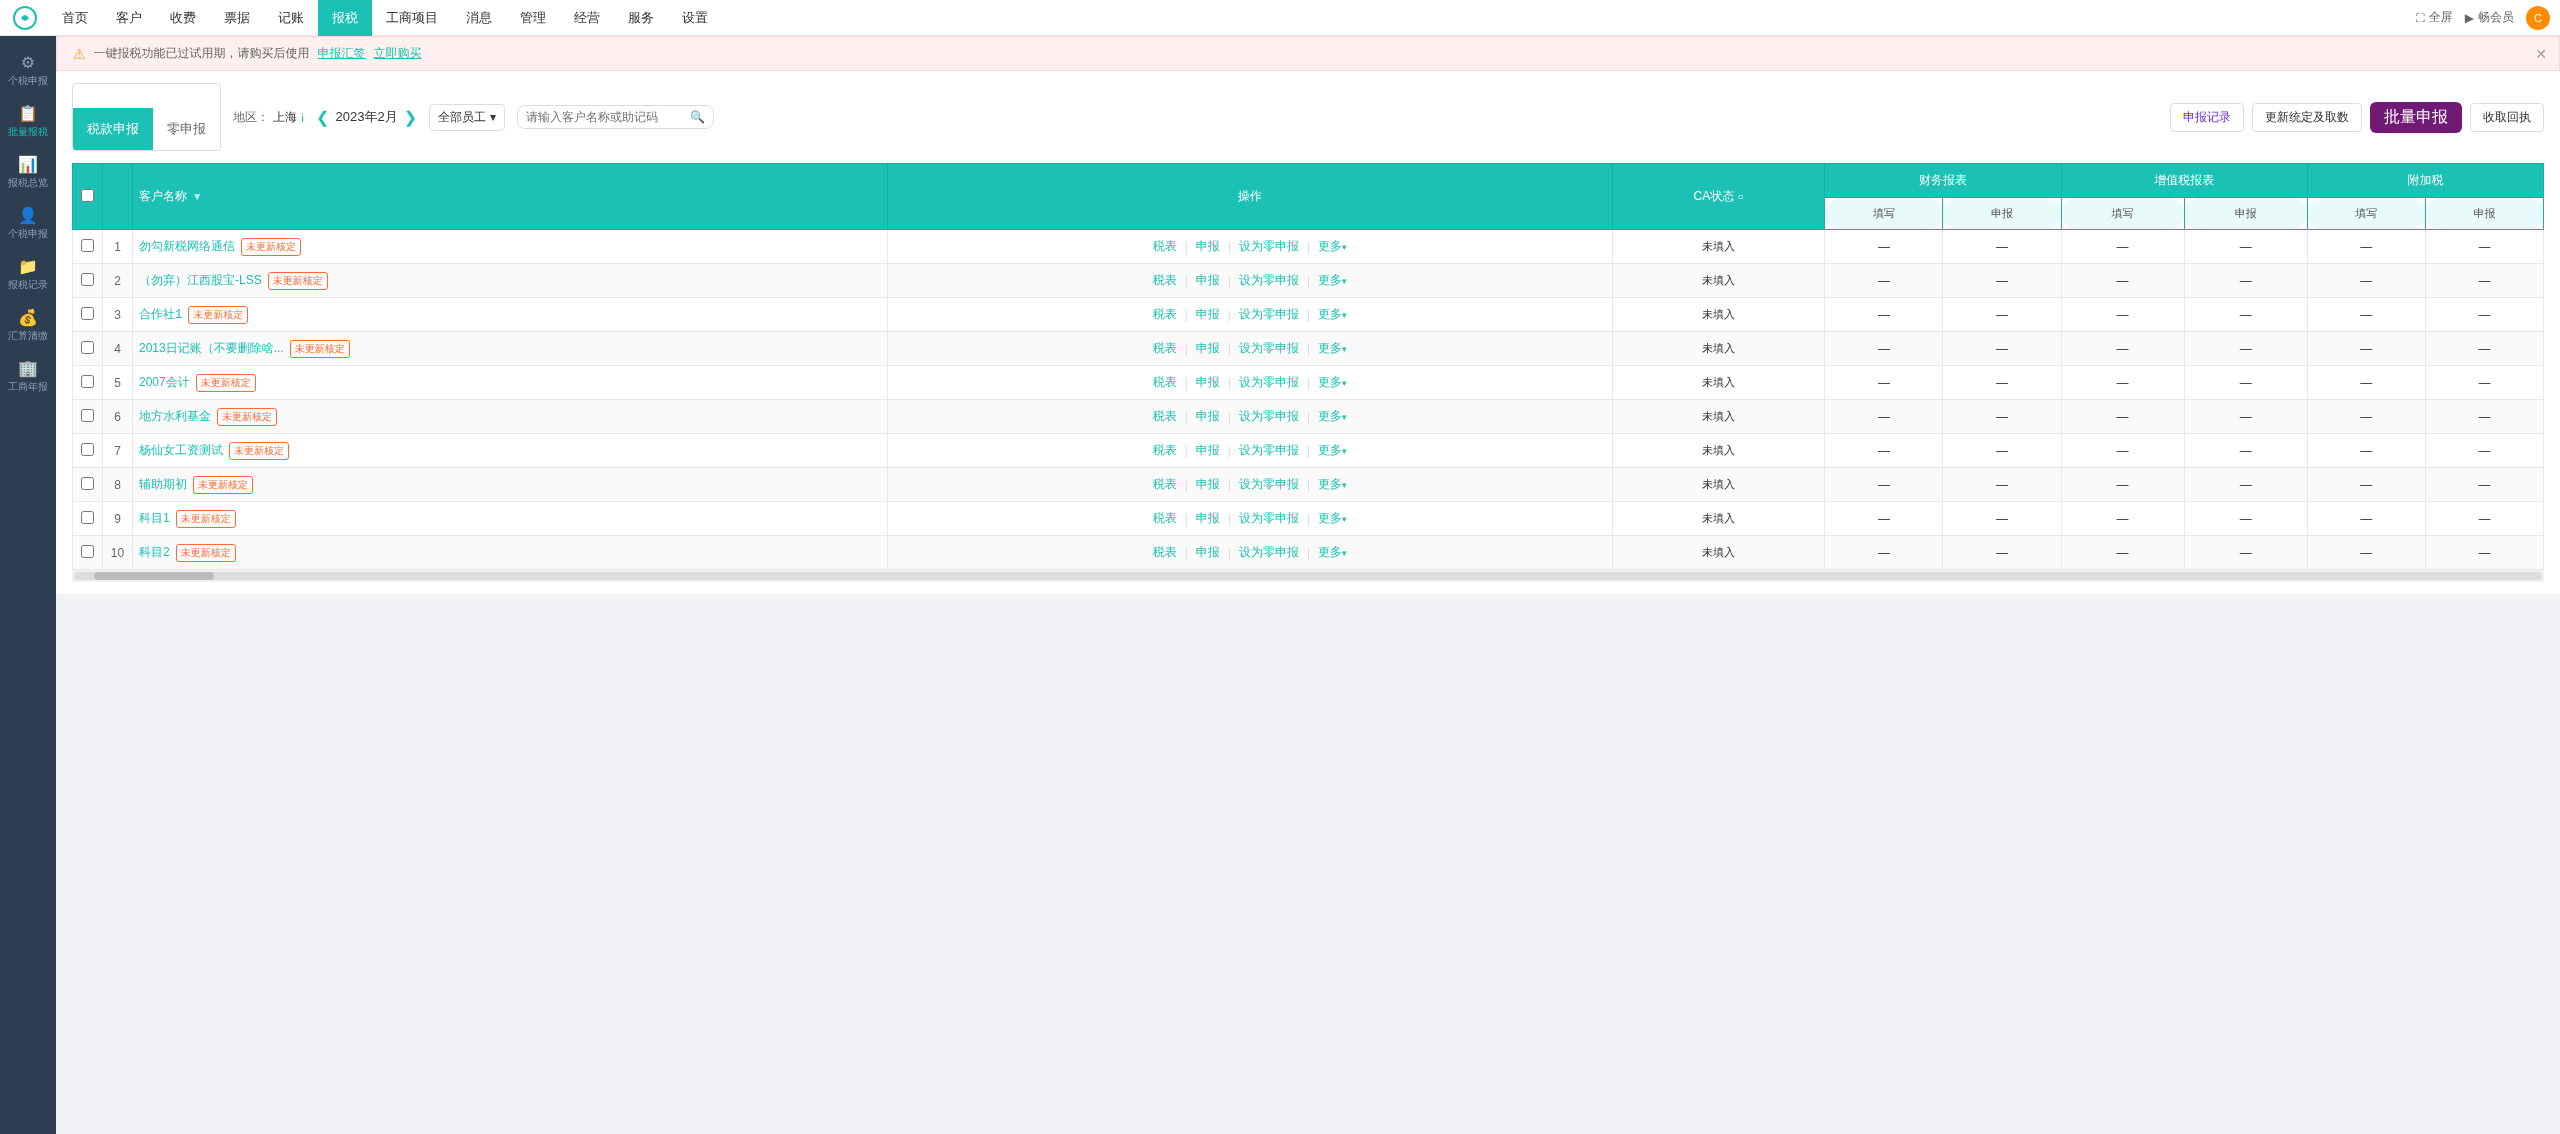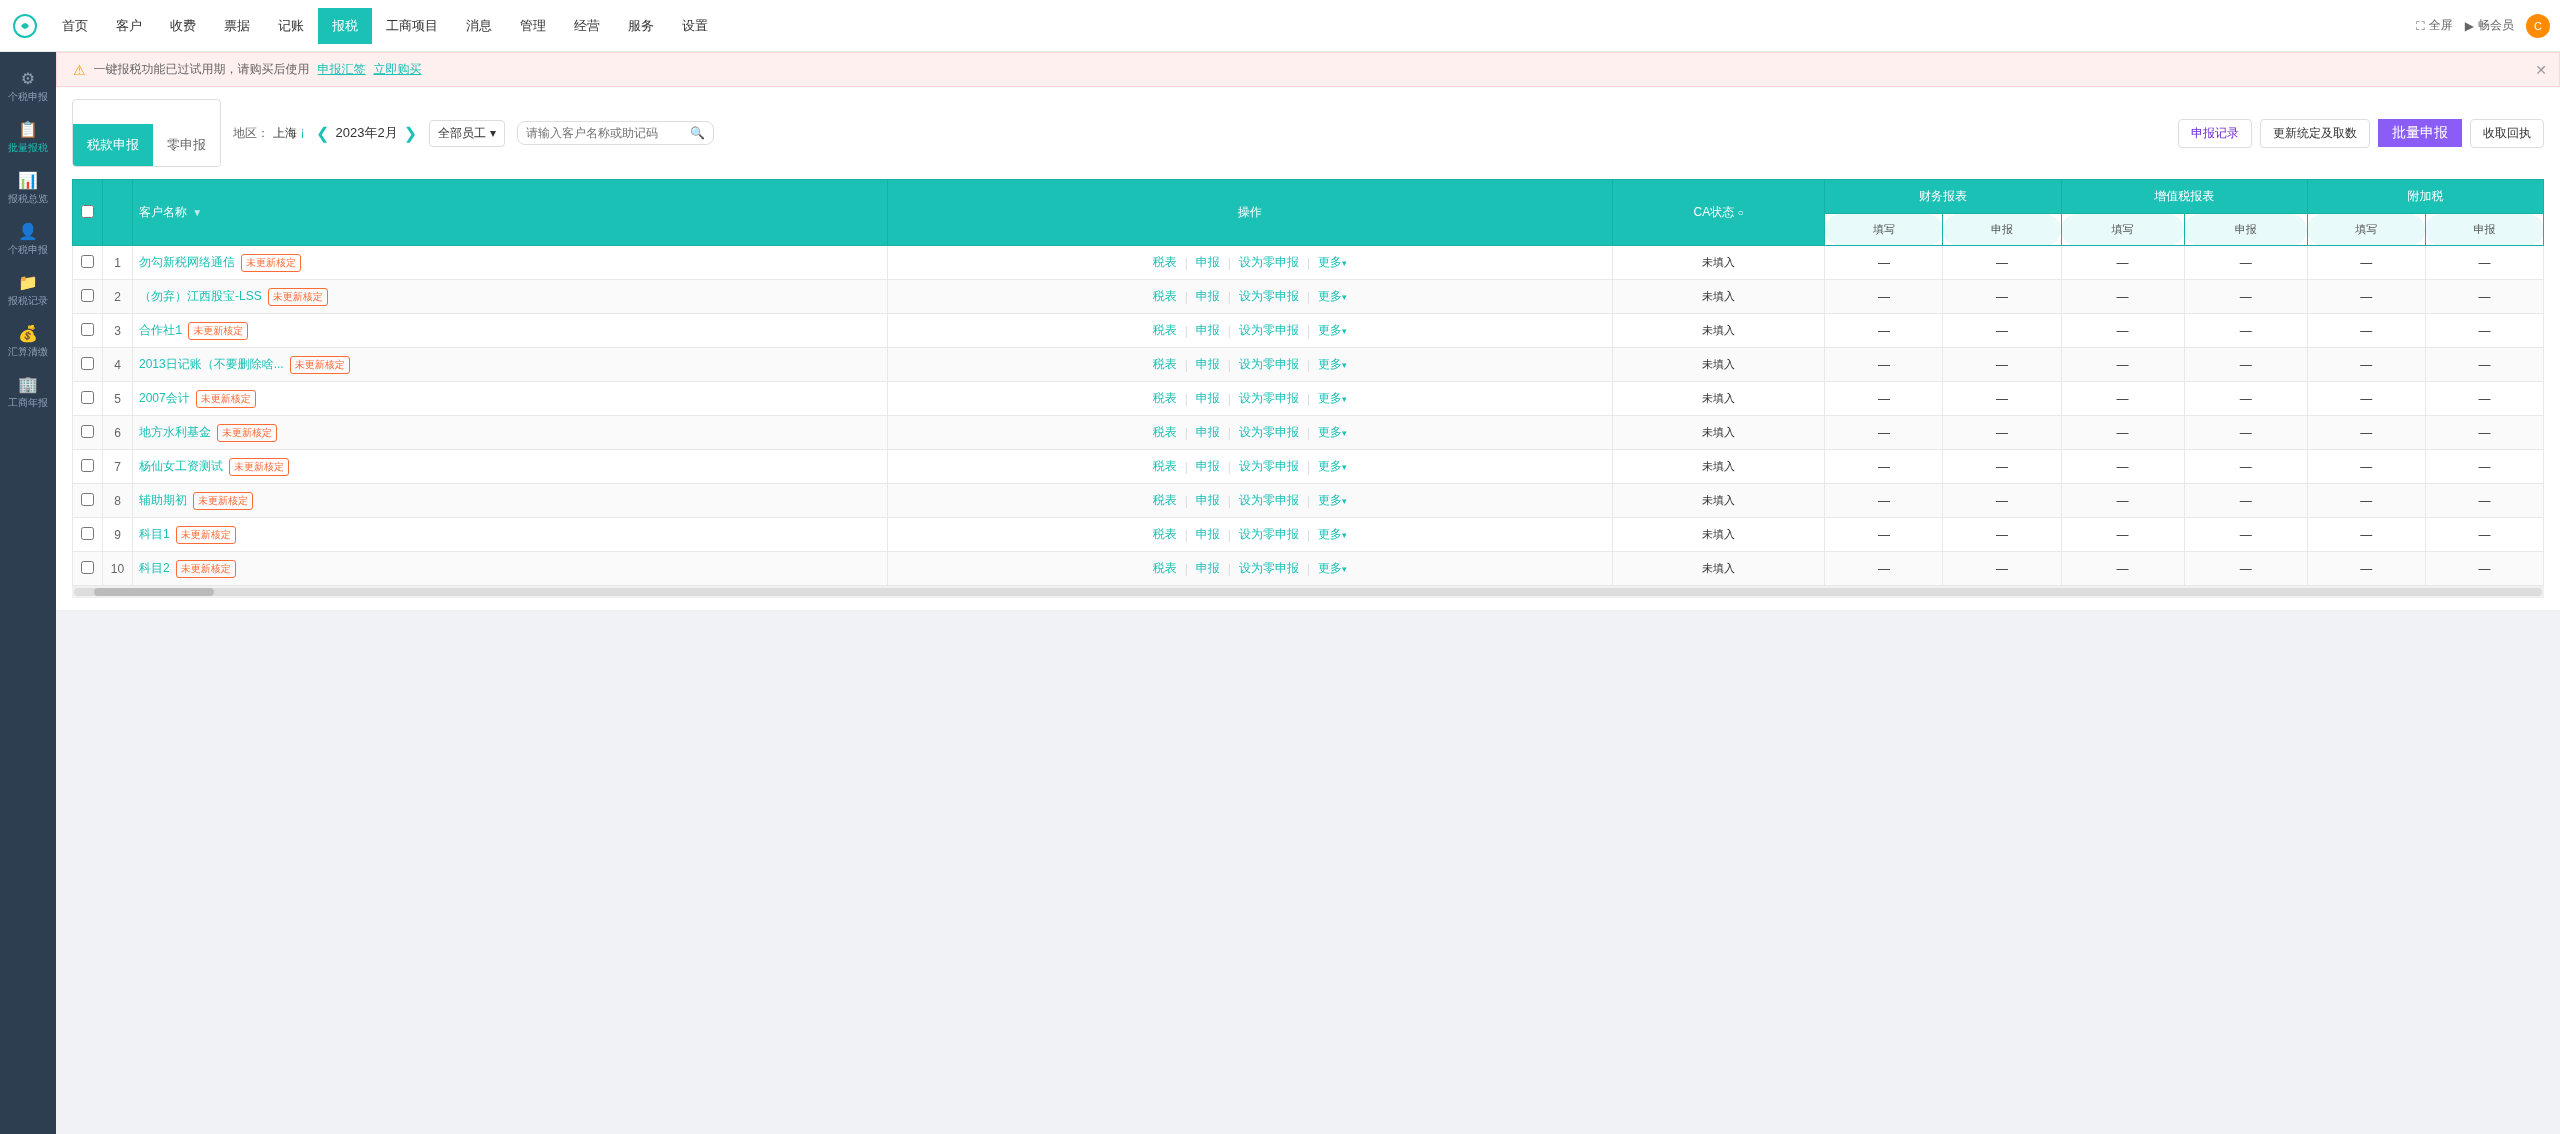--- a/index.html
+++ b/index.html
@@ -1,19 +1,19 @@
 <!DOCTYPE html>
 <html><head>
   <meta charset="utf-8">
   <style>
     * { box-sizing: border-box; margin: 0; padding: 0; }
     body { font-family: "Microsoft YaHei", "PingFang SC", sans-serif; font-size: 12px; background: #f0f2f5; display: flex; flex-direction: column; height: 100vh; overflow: hidden; }
 
     
-    .top-nav { background: #fff; height: 52px; display: flex; align-items: center; border-bottom: 1px solid #e8e8e8; padding: 0 10px; flex-shrink: 0; }
+    .top-nav { background: #fff; height: 36px; display: flex; align-items: center; border-bottom: 1px solid #e8e8e8; padding: 0 10px; flex-shrink: 0; }
     .top-nav .logo { width: 30px; height: 30px; margin-right: 8px; display: flex; align-items: center; justify-content: center; }
     .top-nav .logo svg { width: 24px; height: 24px; }
     .top-nav .nav-items { display: flex; align-items: center; gap: 0; }
     .top-nav .nav-item { padding: 0 14px; height: 36px; display: flex; align-items: center; cursor: pointer; color: #333; font-size: 13px; }
     .top-nav .nav-item.active { background: #1bc1b5; color: #fff; }
     .top-nav .nav-right { margin-left: auto; display: flex; align-items: center; gap: 12px; font-size: 12px; color: #666; }
     .top-nav .nav-right .btn-fullscreen, .top-nav .nav-right .btn-member { display: flex; align-items: center; gap: 4px; cursor: pointer; }
 
     
     .main-layout { display: flex; flex: 1; overflow: hidden; }
@@ -45,21 +45,21 @@
     .info-icon { color: #1bc1b5; cursor: pointer; }
     .period-nav { display: flex; align-items: center; gap: 6px; }
     .period-nav .arrow-btn { cursor: pointer; color: #1bc1b5; font-size: 16px; border: none; background: none; }
     .period-nav .period-text { font-size: 13px; color: #333; font-weight: 500; }
     .staff-select { display: flex; align-items: center; gap: 4px; border: 1px solid #ddd; border-radius: 4px; padding: 4px 8px; cursor: pointer; font-size: 12px; color: #333; }
     .search-box { display: flex; align-items: center; border: 1px solid #ddd; border-radius: 8px; padding: 4px 8px; gap: 4px; }
     .search-box input { border: none; outline: none; font-size: 12px; width: 160px; color: #999; }
     .search-icon { color: #999; cursor: pointer; }
     .action-btns { margin-left: auto; display: flex; align-items: center; gap: 8px; }
     .btn-outline { padding: 5px 12px; border: 1px solid #ddd; border-radius: 4px; cursor: pointer; font-size: 12px; color: #6d28d9; background: #fff; }
-    .btn-primary { padding: 5px 14px; border: none; border-radius: 0; cursor: pointer; font-size: 14px; color: #fff; background: #8b5cf6; }
+    .btn-primary { padding: 5px 14px; border: none; border-radius: 6px; cursor: pointer; font-size: 16px; color: #fff; background: #701a75; }
     .btn-secondary { padding: 5px 12px; border: 1px solid #ddd; border-radius: 4px; cursor: pointer; font-size: 12px; color: #333; background: #fff; }
 
     
     .sub-tabs { display: flex; gap: 0; margin-bottom: 12px; border-bottom: 1px solid #e8e8e8; }
     .sub-tab { padding: 8px 16px; cursor: pointer; font-size: 13px; color: #333; border-bottom: 2px solid transparent; }
     .sub-tab.active { color: #1bc1b5; border-bottom: 2px solid #1bc1b5; font-weight: 500; }
 
     
     .data-table { width: 100%; border-collapse: collapse; font-size: 12px; }
     .data-table th { background: #1bc1b5; color: #fff; padding: 8px 6px; text-align: center; border: 1px solid #17b0a5; font-weight: normal; font-size: 12px; }

